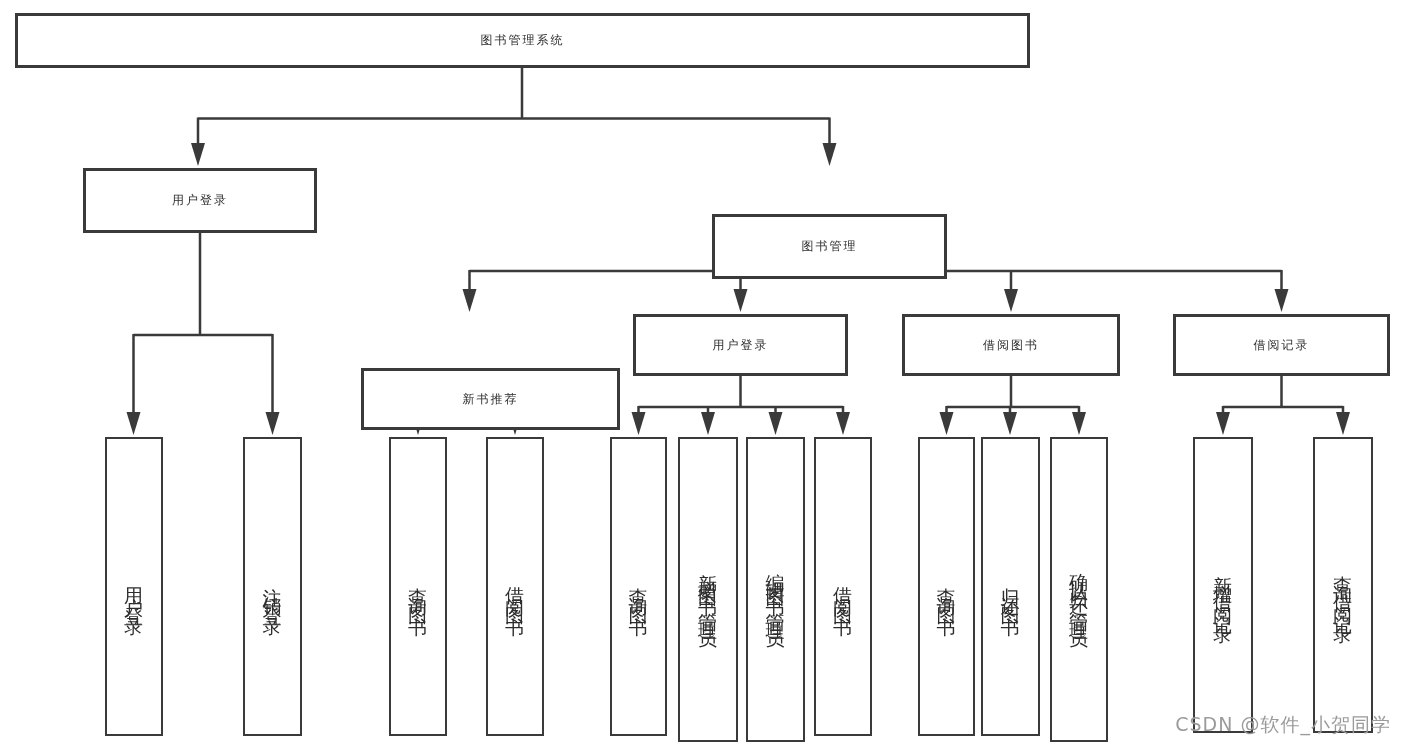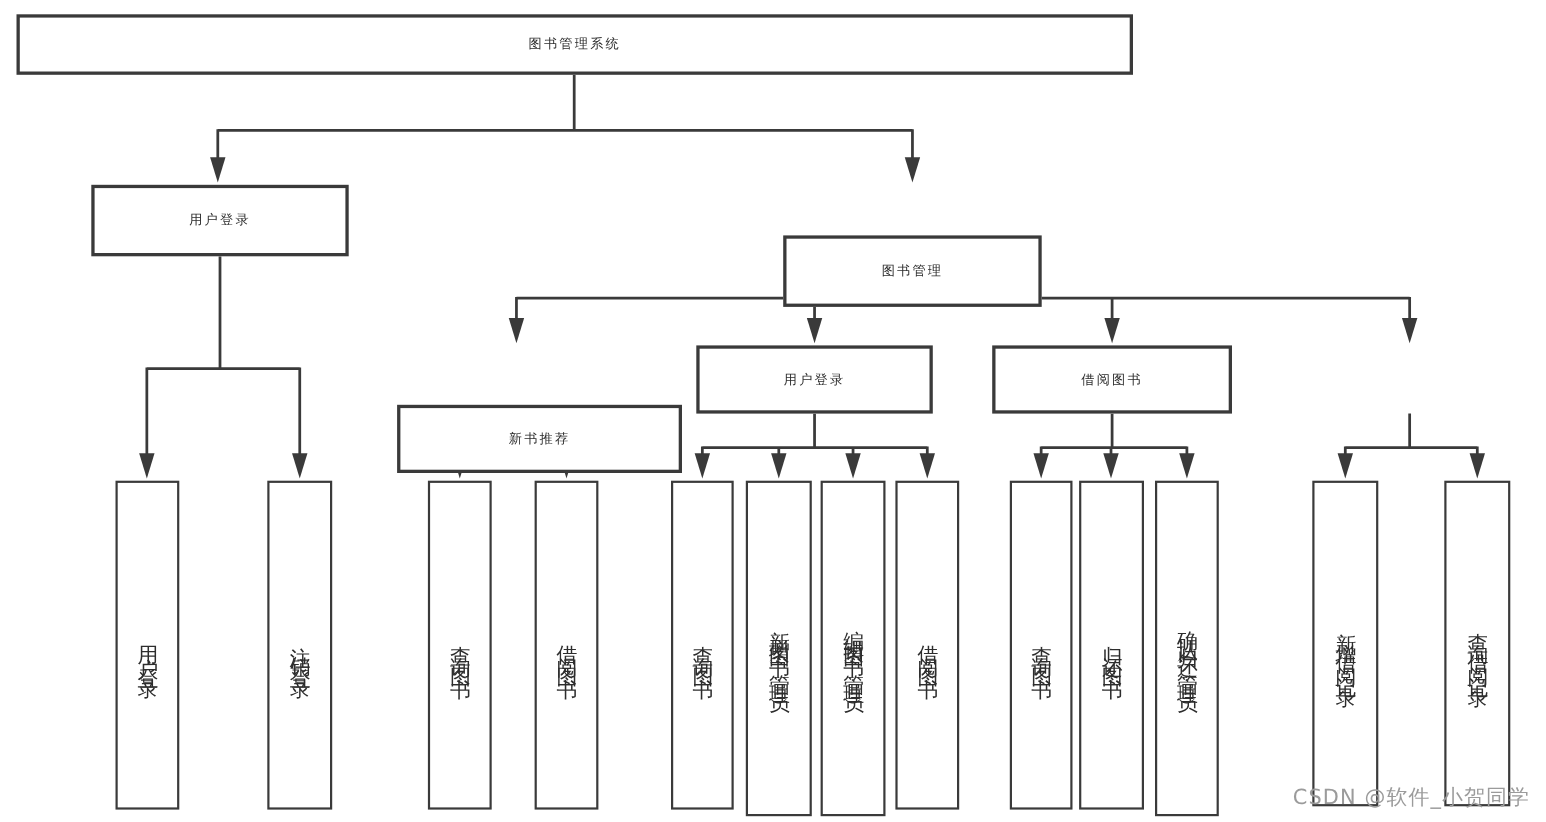--- a/index.html
+++ b/index.html
@@ -139,20 +139,23 @@
 
   <div class="node n-l3-rec">
     <span class="lbl">新书推荐</span>
   </div>
   <div class="node n-l3-borrow">
     <span class="lbl">用户登录</span>
   </div>
   <div class="node n-l3-current">
     <span class="lbl">借阅图书</span>
   </div>
+  <div class="node n-l3-records">
+    <span class="lbl">借阅记录</span>
+  </div>
 
   <div class="node leaf n-g1c1">
     <span class="lbl">用户登录</span>
   </div>
   <div class="node leaf n-g1c2">
     <span class="lbl">注销登录</span>
   </div>
 
   <div class="node leaf n-g2c1">
     <span class="lbl">查询图书</span>

